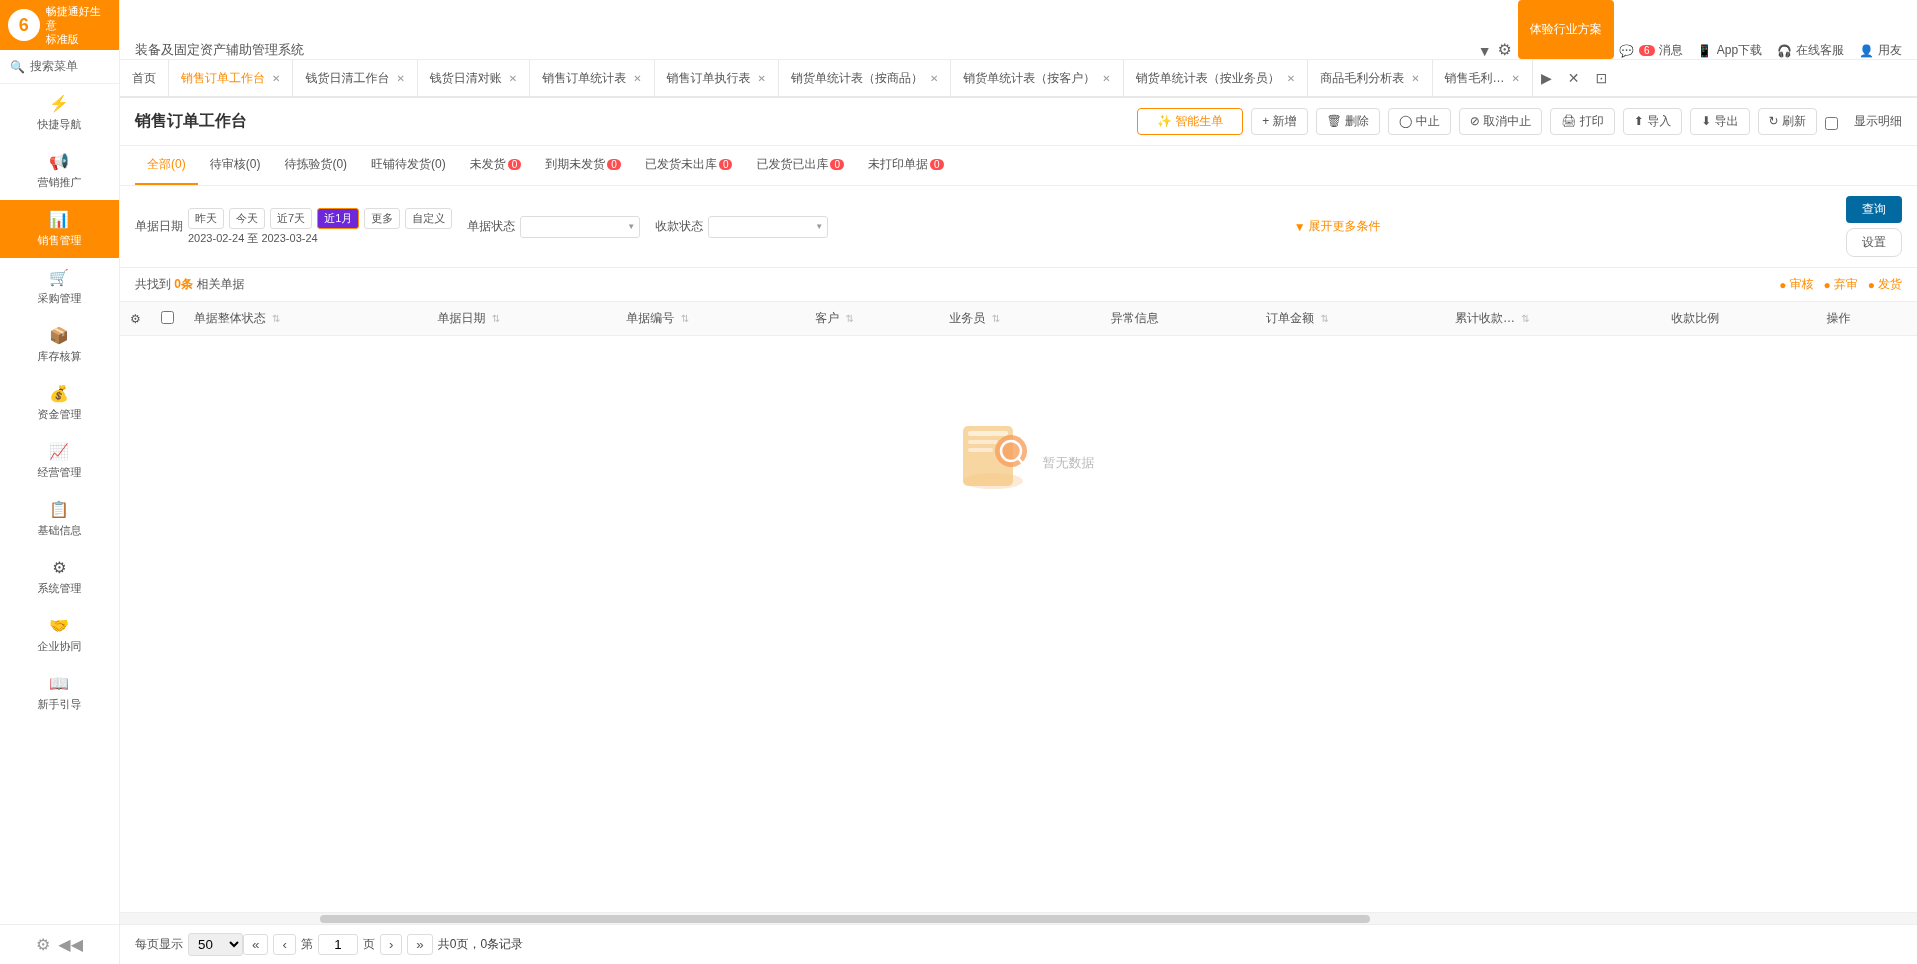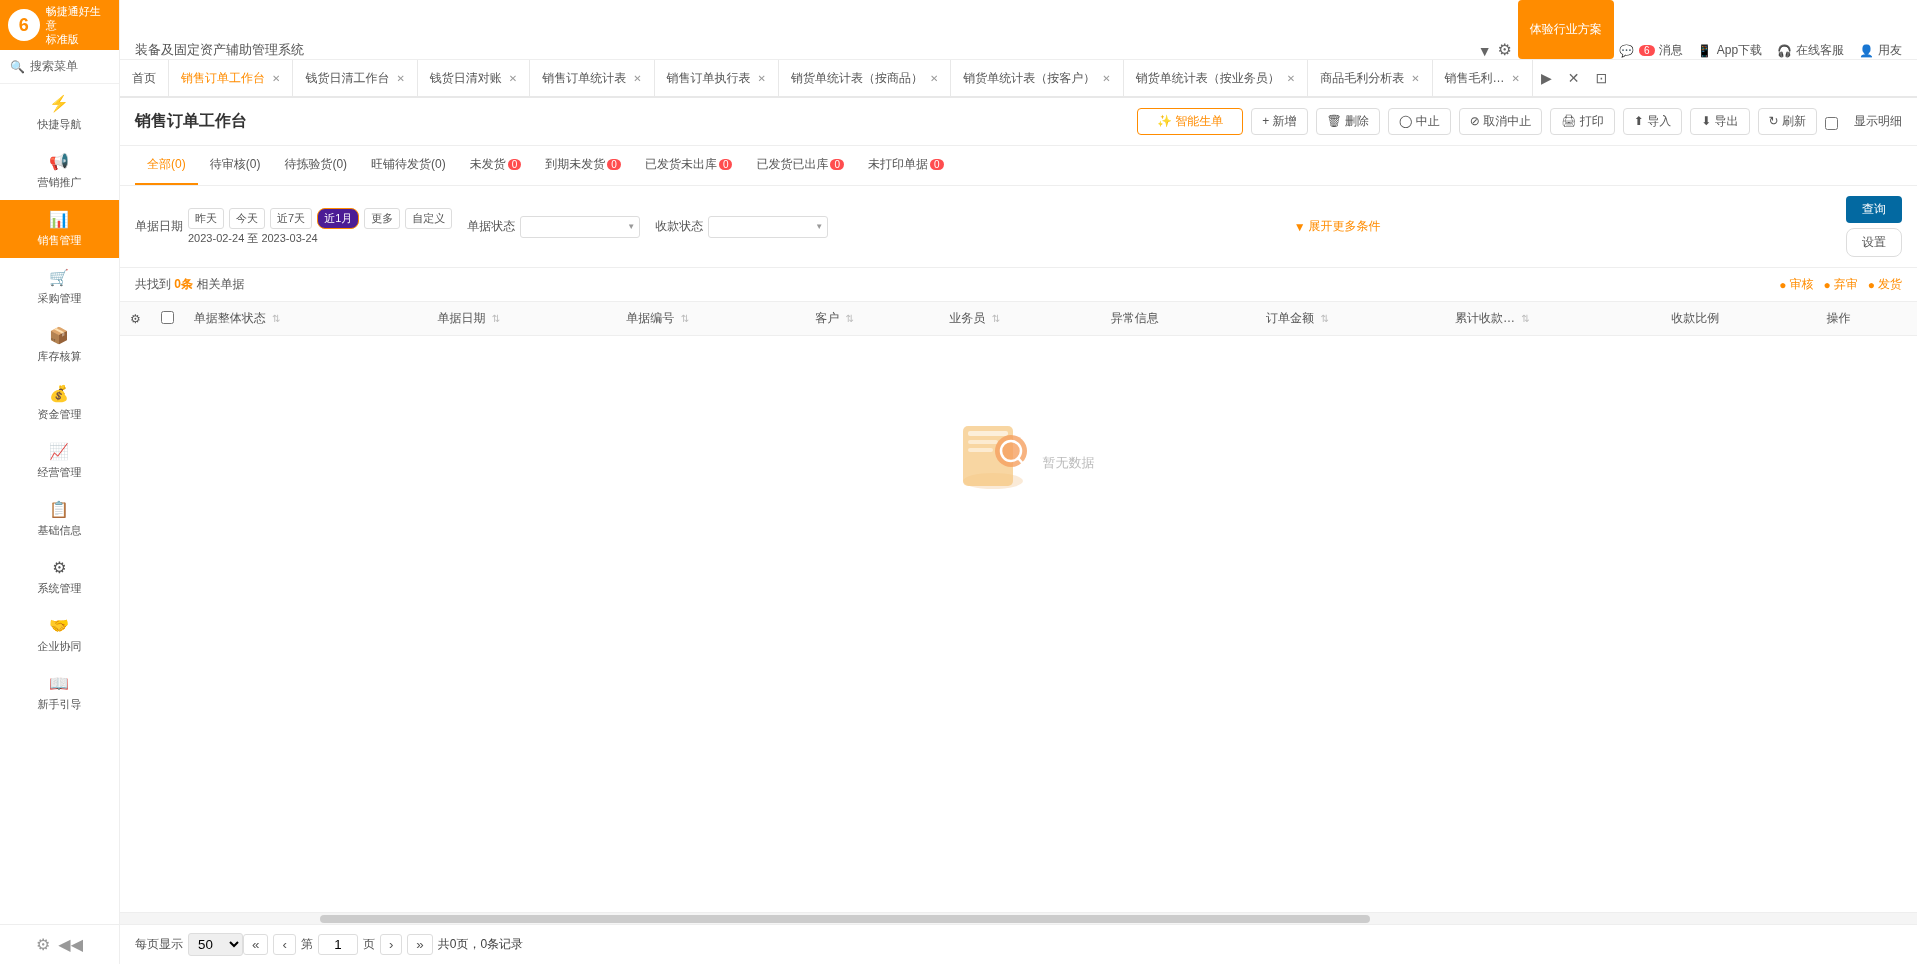--- a/index.html
+++ b/index.html
@@ -54,21 +54,21 @@
     .filter-tab.active { color: #ff8c00; border-bottom-color: #ff8c00; }
     .filter-tab .badge-red { background: #ff4d4f; color: #fff; border-radius: 10px; padding: 0 4px; font-size: 10px; margin-left: 2px; }
 
     
     .search-bar { background: #fff; padding: 10px 15px; display: flex; align-items: center; gap: 15px; border-bottom: 1px solid #eee; flex-wrap: wrap; }
     .search-field { display: flex; align-items: center; gap: 5px; }
     .search-label { color: #555; font-size: 12px; white-space: nowrap; }
     .date-range { display: flex; flex-direction: column; gap: 2px; }
     .date-btns { display: flex; gap: 5px; }
     .date-btn { padding: 2px 6px; border: 1px solid #ddd; border-radius: 3px; cursor: pointer; font-size: 11px; color: #555; background: #fff; }
-    .date-btn.active { background: #4c1d95; color: #fff; border-color: #ff8c00; border-radius: 8px; }
+    .date-btn.active { background: #6d28d9; color: #fff; border-color: #ff8c00; }
     .date-input { font-size: 11px; color: #555; }
     .search-select { border: 1px solid #ddd; border-radius: 3px; padding: 3px 20px 3px 8px; font-size: 12px; color: #555; background: #fff; cursor: pointer; appearance: none; min-width: 120px; }
     .select-wrapper { position: relative; display: inline-flex; align-items: center; }
     .select-wrapper::after { content: '▼'; font-size: 8px; position: absolute; right: 5px; color: #999; pointer-events: none; }
     .btn-expand { display: flex; align-items: center; gap: 3px; color: #ff8c00; cursor: pointer; font-size: 12px; border: none; background: none; }
     .btn-query { background: #0369a1; color: #fff; border: none; padding: 5px 15px; border-radius: 4px; cursor: pointer; font-size: 12px; text-align: center; }
     .btn-set { background: #fff; border: 1px solid #ddd; color: #555; padding: 5px 15px; border-radius: 8px; cursor: pointer; font-size: 12px; }
     .search-actions-right { margin-left: auto; display: flex; flex-direction: column; gap: 5px; }
 
     

